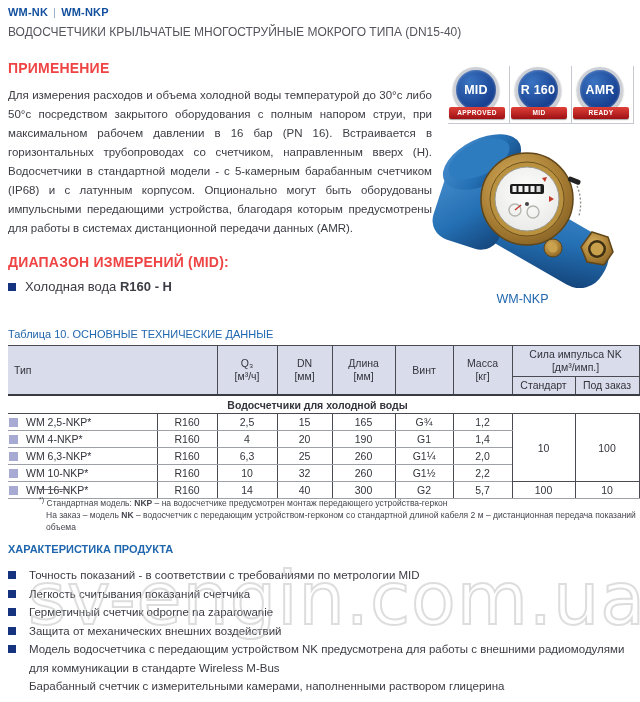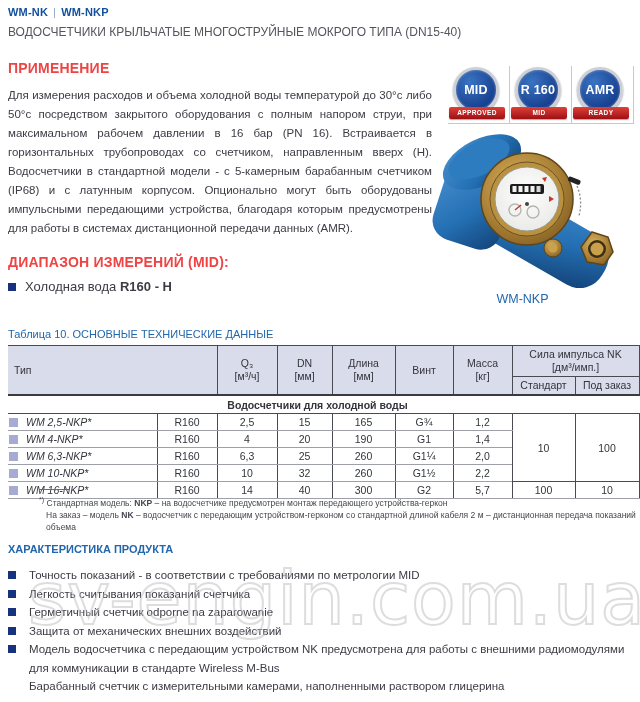--- a/index.html
+++ b/index.html
@@ -52,21 +52,21 @@
   table.tech th, table.tech td { border-left:1px solid #4a4b52; border-right:1px solid #4a4b52; }
   table.tech th:first-child, table.tech td:first-child { border-left:none; }
   thead th { background:#d9dcea; font-weight:normal; text-align:center; vertical-align:middle;
     border-top:1px solid #4a4b52; padding:2px 1px; line-height:13px; }
   thead tr.hdr-sub th { height:17px; }
   th.col-type { text-align:left; padding-left:6px; }
   thead .hdr-bottom { border-bottom:2.5px solid #3a3b42; }
   td.section-row { border:none !important; border-bottom:1px solid #4a4b52 !important;
     font-weight:bold; padding:3px 12px 2px 0; background:#fff; }
   tbody td { height:17px; text-align:center; border-top:1px solid #9ea0a8; border-bottom:1px solid #9ea0a8; }
-  tbody td.cell-name { text-align:left; padding-left:1px;font-style:italic; }
+  tbody td.cell-name { text-align:left; padding-left:1px; }
   .row-square { display:inline-block; width:9px; height:9px; background:#a7abd3; margin:0 8px -1px 0; }
   td.cell-merged { border-top:1px solid #4a4b52; border-bottom:1px solid #4a4b52; }
 
   
   .footnote { position:absolute; left:8px; top:489px; width:626px; font-size:8.5px; color:#45464e; line-height:12px;margin-left:31px; }
   .footnote-rule { width:30px; border-top:1px solid #6a6b72; margin-bottom:4px; }
   .footnote .fn2 { padding-left:7px; }
 
   
   .features { position:absolute; left:8px; top:543px; width:628px; }

